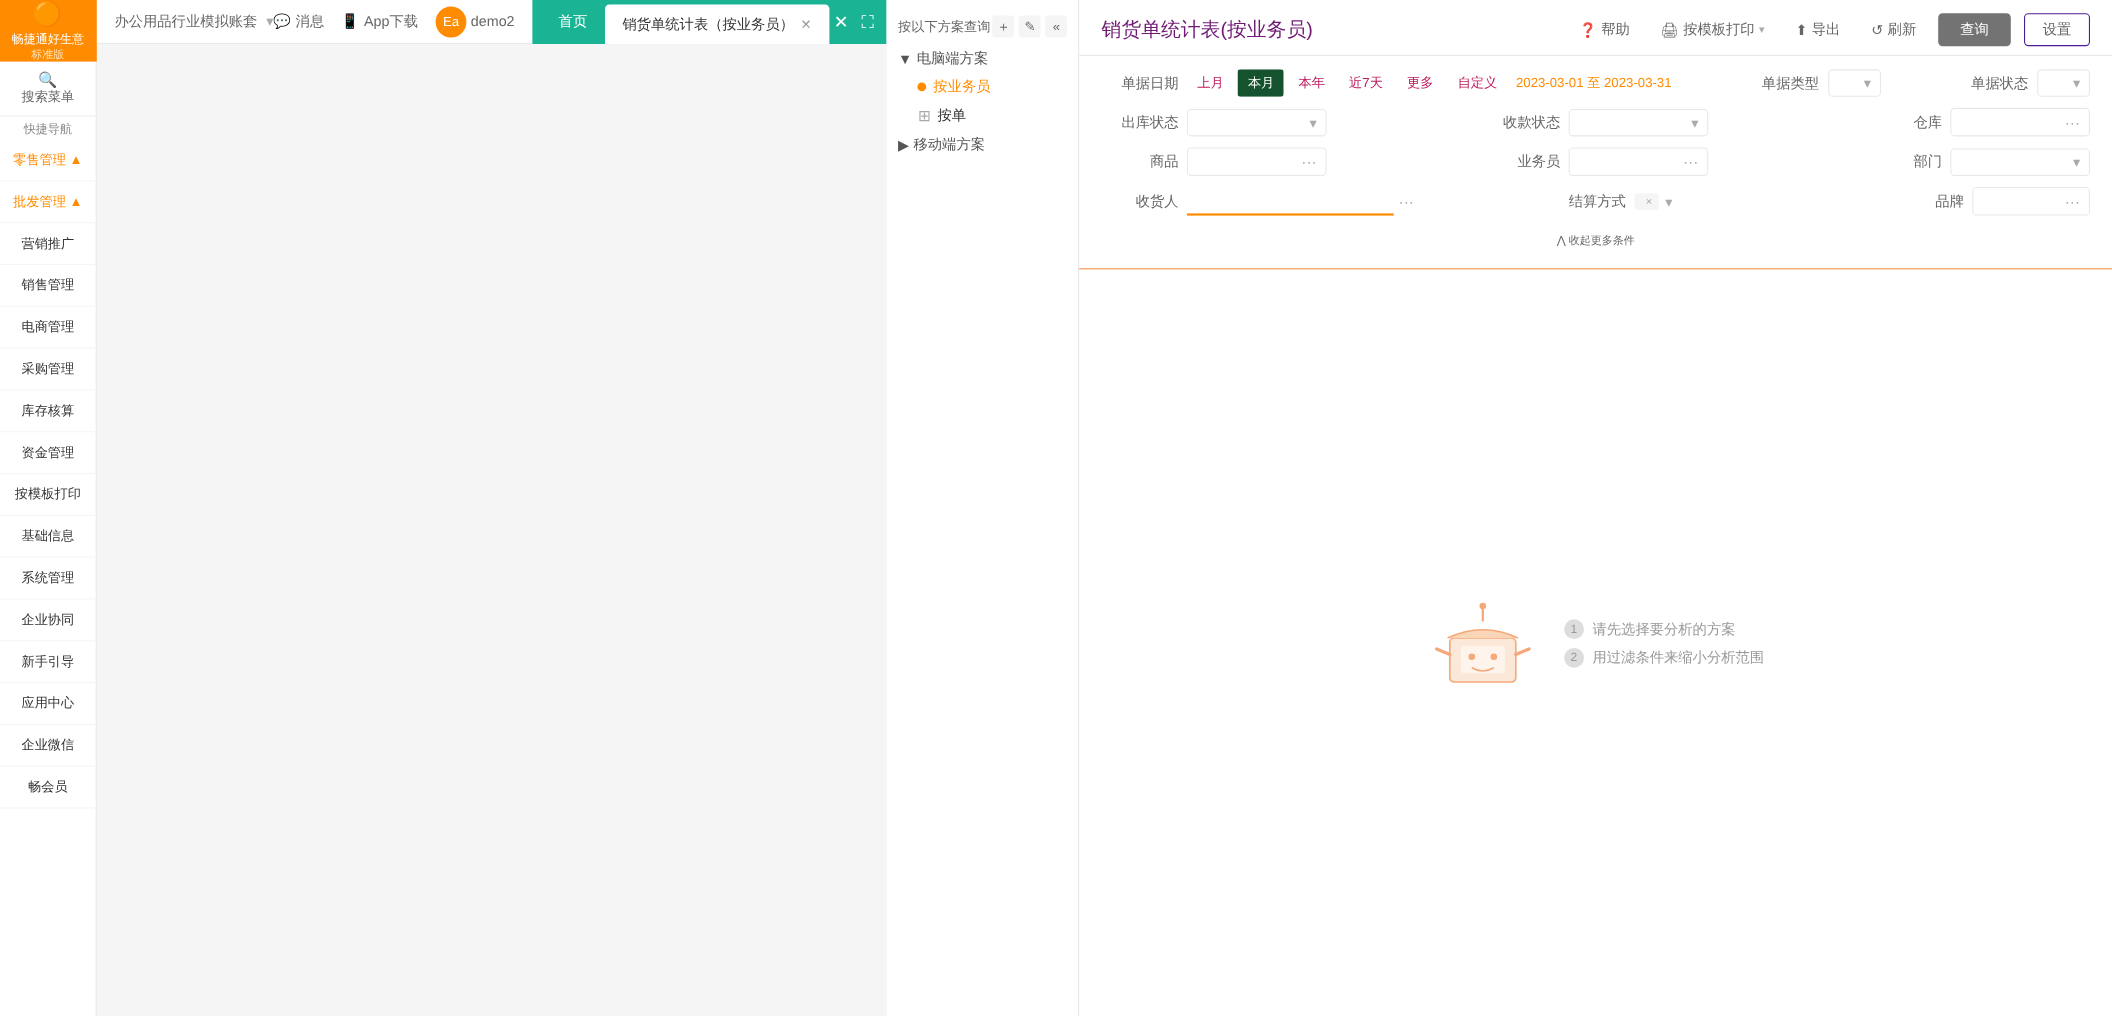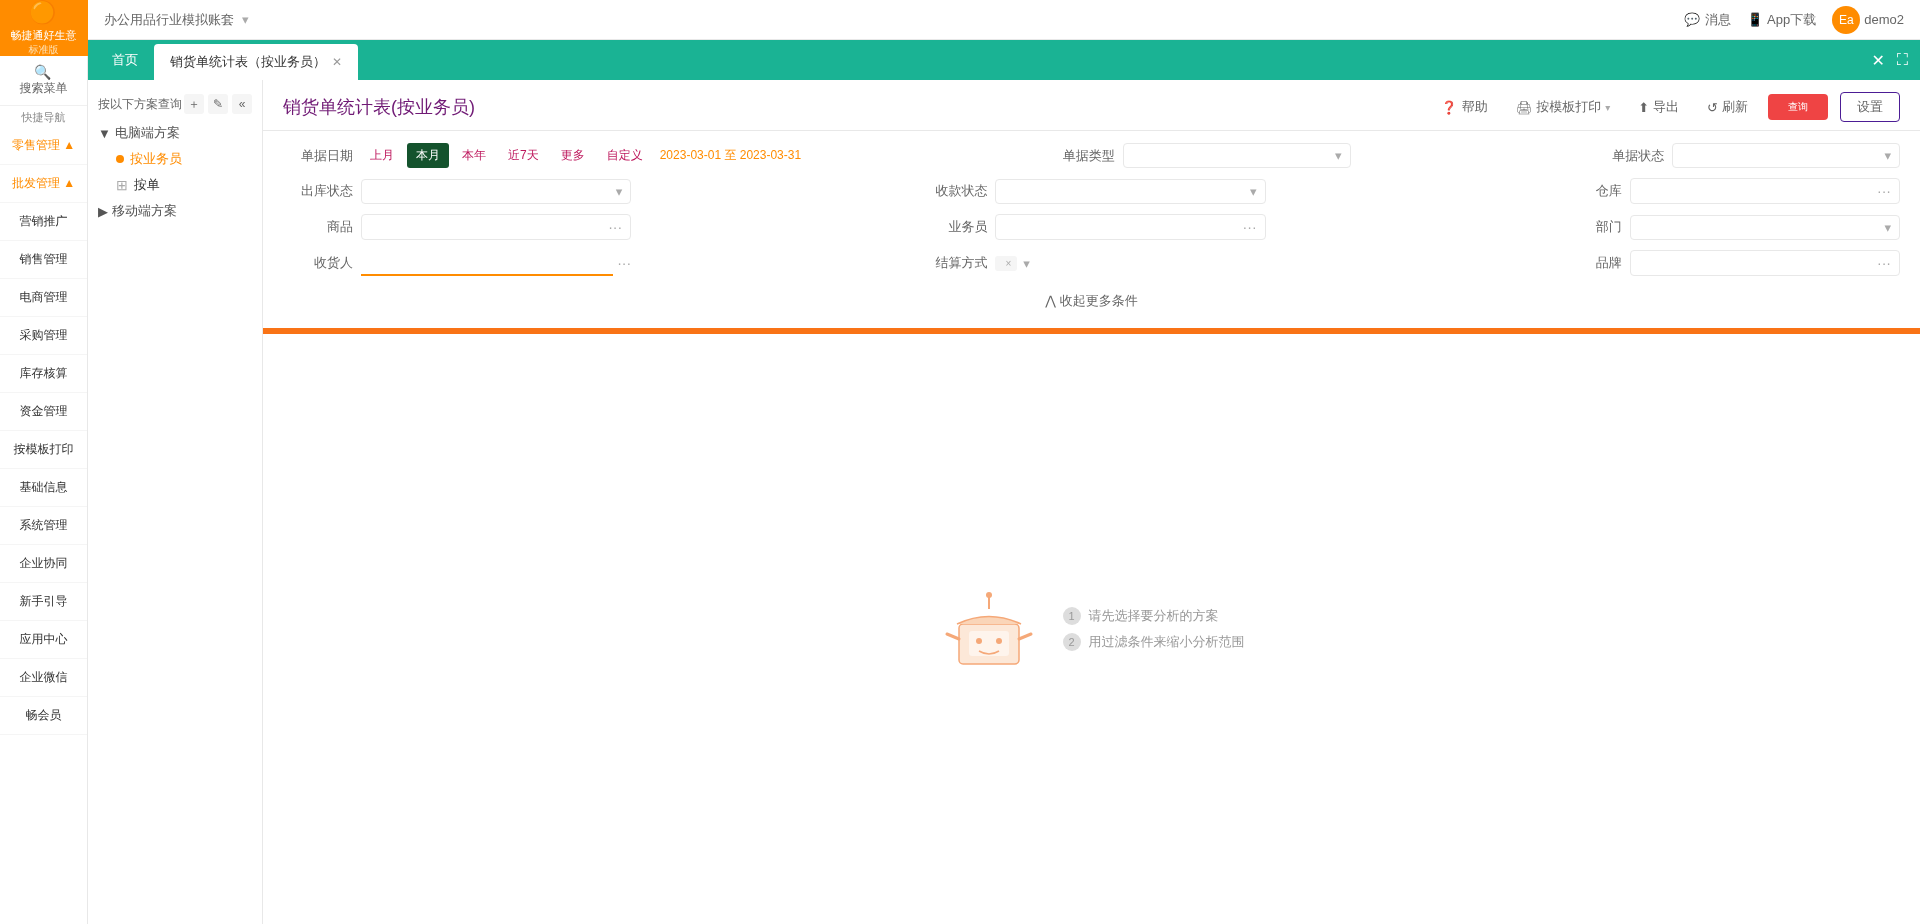--- a/index.html
+++ b/index.html
@@ -8,21 +8,21 @@
     
     .sidebar { width: 88px; background: #fff; display: flex; flex-direction: column; align-items: center; border-right: 1px solid #e8e8e8; flex-shrink: 0; }
     .sidebar-logo { width: 88px; height: 56px; background: #ff8c00; display: flex; flex-direction: column; align-items: center; justify-content: center; color: #fff; font-size: 11px; cursor: pointer; }
     .sidebar-logo .logo-icon { font-size: 22px; margin-bottom: 2px; }
     .sidebar-search { padding: 8px 0; width: 100%; text-align: center; color: #666; font-size: 12px; cursor: pointer; border-bottom: 1px solid #f0f0f0; }
     .sidebar-nav-label { width: 100%; text-align: center; padding: 4px 0 2px; color: #888; font-size: 11px; cursor: pointer; }
     .sidebar-item { width: 100%; text-align: center; padding: 10px 4px; color: #333; font-size: 12px; cursor: pointer; border-bottom: 1px solid #f5f5f5; }
     .sidebar-item.active { color: #ff8c00; }
 
     
-    .main { flex: 1; display: flex; flex-direction: column; overflow: hidden; justify-content: flex-end; }
+    .main { flex: 1; display: flex; overflow: hidden; justify-content: flex-end; }
 
     
     .topbar { height: 40px; background: #fff; display: flex; align-items: center; padding: 0 16px; border-bottom: 1px solid #e8e8e8; justify-content: space-between; }
     .topbar-left { display: flex; align-items: center; gap: 8px; color: #666; font-size: 13px; }
     .topbar-right { display: flex; align-items: center; gap: 16px; color: #666; font-size: 13px; }
     .topbar-right-item { display: flex; align-items: center; gap: 4px; cursor: pointer; }
     .avatar { width: 28px; height: 28px; border-radius: 50%; background: #ff8c00; color: #fff; display: flex; align-items: center; justify-content: center; font-size: 12px; }
 
     
     .tabbar { height: 40px; background: #1ab394; display: flex; align-items: center; padding: 0 0 0 8px; }
@@ -47,36 +47,36 @@
     .active-dot { width: 8px; height: 8px; border-radius: 50%; background: #ff8c00; display: inline-block; }
 
     
     .right-panel { flex: 1; display: flex; flex-direction: column; overflow: hidden; background: #f0f0f0; }
 
     
     .page-header { background: #fff; padding: 12px 20px 8px; border-bottom: 1px solid #e8e8e8; display: flex; align-items: center; justify-content: space-between; }
     .page-title { font-size: 18px; color: #701a75; font-weight: 500; }
     .page-header-actions { display: flex; align-items: center; gap: 12px; }
     .header-action-btn { display: flex; align-items: center; gap: 4px; color: #666; font-size: 13px; cursor: pointer; padding: 4px 8px; border-radius: 4px; }
-    .query-btn { background: #ef4444; color: #fff; border: none; border-radius: 4px; padding: 6px 20px; font-size: 10px; cursor: pointer; }
+    .query-btn { background: #737373; color: #fff; border: none; border-radius: 4px; padding: 6px 20px; font-size: 13px; cursor: pointer; }
     .setting-btn { background: #fff; color: #666; border: 1px solid #4c1d95; border-radius: 4px; padding: 5px 16px; font-size: 13px; cursor: pointer; }
 
     
-    .filter-area { background: #fff; padding: 12px 20px; border-bottom: 6px solid #f97316; }
+    .filter-area { background: #fff; padding: 12px 20px; border-bottom: 1px solid #f97316; }
     .filter-row { display: flex; align-items: center; gap: 8px; margin-bottom: 10px; }
     .filter-label { color: #666; font-size: 13px; width: 70px; flex-shrink: 0; text-align: right; }
     .filter-date-group { display: flex; align-items: center; gap: 4px; }
     .date-btn { padding: 3px 8px; border-radius: 3px; cursor: pointer; font-size: 12px; color: #be185d; border: 1px solid transparent; }
     .date-btn.active { background: #14532d; color: #fff; border-radius: 3px; }
     .date-range { color: #ff8c00; font-size: 12px; margin-left: 4px; }
     .filter-input { flex: 1; border: none; border-bottom: 2px solid #ff8c00; outline: none; padding: 4px 6px; font-size: 13px; color: #333; background: transparent; }
     .filter-select { flex: 1; display: flex; align-items: center; justify-content: space-between; border: 1px solid #e8e8e8; border-radius: 4px; padding: 4px 8px; cursor: pointer; color: #999; font-size: 13px; }
     .filter-select-dots { display: flex; align-items: center; justify-content: space-between; border: 1px solid #e8e8e8; border-radius: 4px; padding: 4px 8px; cursor: pointer; color: #999; font-size: 13px; }
     .dots { color: #aaa; font-size: 14px; }
-    .collapse-btn { text-align: center; padding: 6px 0; color: #666; font-size: 13px; cursor: pointer; }
+    .collapse-btn { text-align: center; padding: 6px 0; color: #666; font-size: 10px; cursor: pointer; }
     .filter-tag { display: flex; align-items: center; gap: 4px; background: #f5f5f5; border-radius: 3px; padding: 2px 6px; font-size: 12px; color: #333; }
     .filter-tag-close { cursor: pointer; color: #aaa; font-size: 10px; }
 
     
     .empty-state { flex: 1; display: flex; flex-direction: column; align-items: center; justify-content: center; background: #fff; gap: 12px; }
     .empty-text { display: flex; flex-direction: column; gap: 8px; }
     .empty-text-item { display: flex; align-items: center; gap: 8px; color: #999; font-size: 13px; }
     .empty-number { width: 18px; height: 18px; border-radius: 50%; background: #ddd; color: #999; display: flex; align-items: center; justify-content: center; font-size: 11px; flex-shrink: 0; }
   </style>
 </head>

